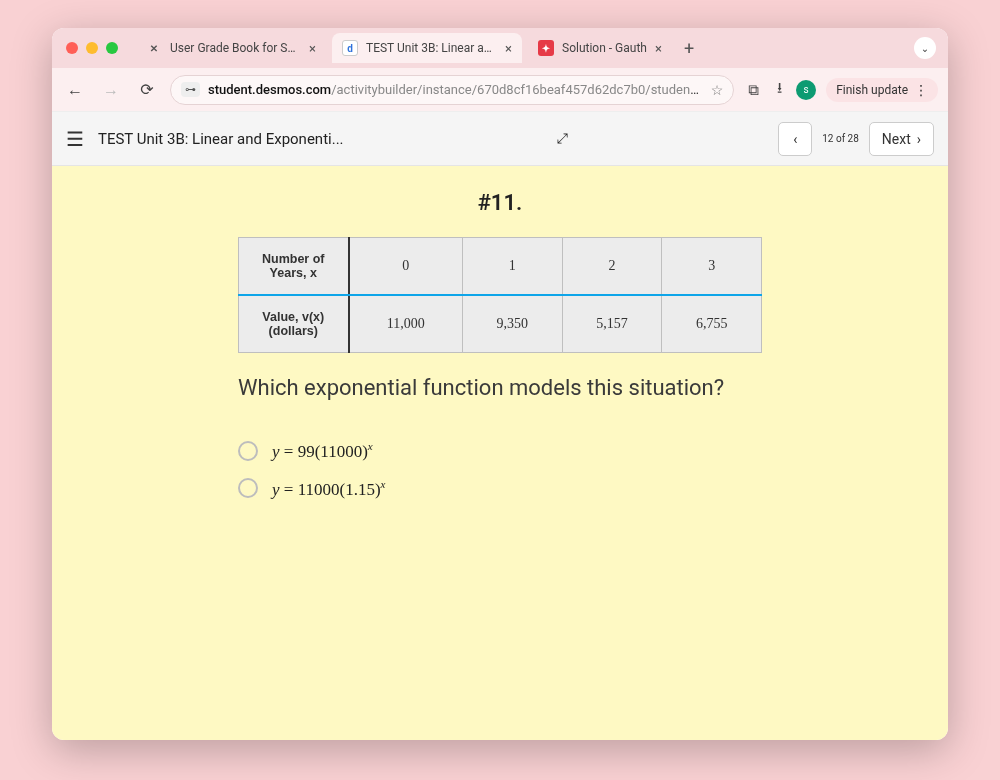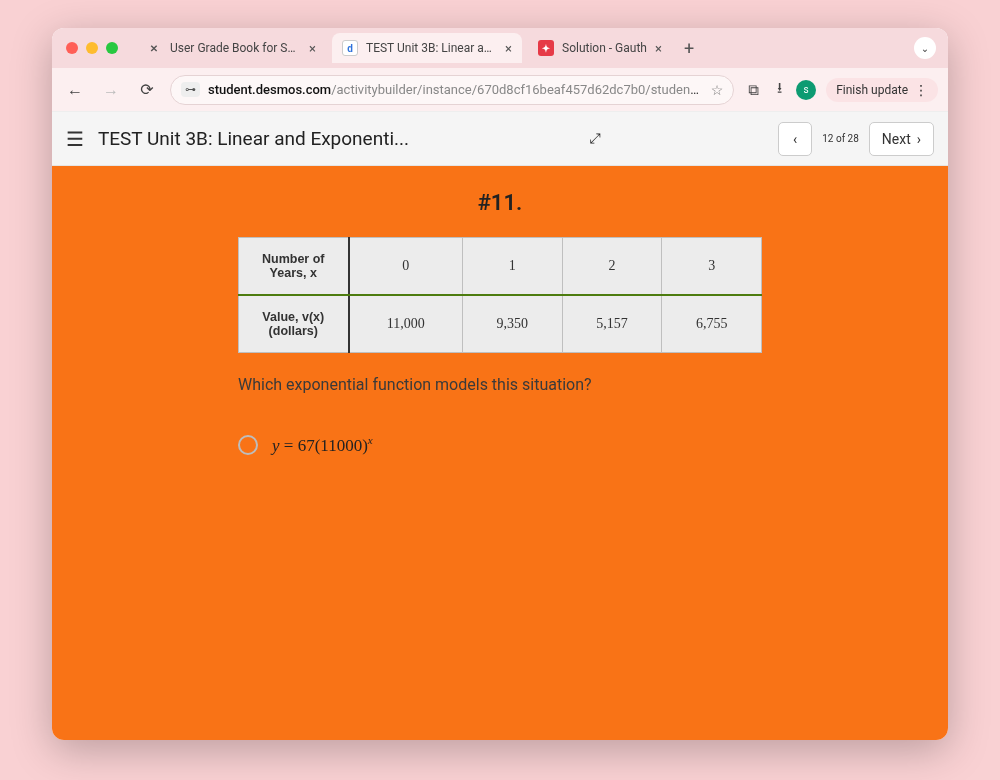--- a/index.html
+++ b/index.html
@@ -81,35 +81,35 @@
   }
   .update-pill .dots{font-size:14px; line-height:1;}
   
   .appbar{
     height:54px; border-bottom:1px solid #e5e5e5;
     display:flex; align-items:center; padding:0 14px; gap:14px;
     background:#f5f5f5;
   }
   .hamburger{font-size:20px; color:#333; cursor:pointer;}
   .titleblock{display:flex; flex-direction:column; flex:0 0 auto;}
-  .titleblock .title{font-size:19px; color:#222;}
+  .titleblock .title{font-size:15px; color:#222;}
   .titleblock .sub{font-size:11px; color:#777;}
   .appbar-spacer{flex:1;}
   .expand-icon{font-size:14px; color:#222; cursor:pointer; padding:0 6px; letter-spacing:-3px;}
   .appbar-right{display:flex; align-items:center; gap:10px;}
   .pagerbtn{
     height:34px; min-width:34px; padding:0 12px;
     border:1px solid #ccc; border-radius:5px; background:#fff;
     display:flex; align-items:center; justify-content:center;
     font-size:14px; color:#333; cursor:pointer; gap:6px;
   }
   .pager-label{font-size:10px; color:#333;}
   
   .content{
-    flex:1; overflow:auto; background:#f97316;
+    flex:1; overflow:auto; background:#fef9c3;
     padding: 24px 0 40px;
   }
   .inner{ max-width:560px; margin:0 auto; }
   h2.qnum{ text-align:center; font-size:22px; font-weight:600; color:#222; margin-bottom:22px;}
   .prompt{ font-size:17px; color:#3a3a3a; line-height:1.5; margin: 0 18px 18px;}
   .prompt .mathit{font-family: 'Times New Roman', serif; font-style:italic;}
   table.data{
     width: calc(100% - 36px); margin: 0 18px 22px;
     border-collapse:collapse;
     font-family: 'Times New Roman', serif;
@@ -124,23 +124,23 @@
     font-weight:normal;
   }
   table.data th{
     font-family: -apple-system, sans-serif;
     font-weight:600;
     font-size:12.5px;
     width:110px;
     border-right:2px solid #333;
   }
   table.data tr:first-child th, table.data tr:first-child td{
-    border-bottom:2px solid #4d7c0f;
-  }
-  .question2{ font-size:16px; color:#3a3a3a; margin: 0 18px 40px;}
+    border-bottom:2px solid #0ea5e9;
+  }
+  .question2{ font-size:22px; color:#3a3a3a; margin: 0 18px 40px;}
   .choices{ margin: 0 18px; display:flex; flex-direction:column; gap:16px;}
   .choice{ display:flex; align-items:center; gap:14px; cursor:pointer;}
   .radio{
     width:20px;height:20px;border:2px solid #bdbdbd;border-radius:50%;flex-shrink:0;
   }
   .mathexpr{
     font-family:'Times New Roman', serif; font-size:17px; color:#222;
   }
   .mathexpr .it{font-style:italic;}
   .mathexpr sup{font-size:11px;}
@@ -234,20 +234,26 @@
           <td>5,157</td>
           <td>6,755</td>
         </tr>
       </tbody>
         </table>
       <p class="question2">Which exponential function models this situation?</p>
       <div class="choices">
         <div class="choice">
           <span class="radio"></span>
           <span class="mathexpr">
-            <span class="it">y</span> = <span>67</span>(<span>11000</span>)<sup class="it">x</sup>
+            <span class="it">y</span> = <span>99</span>(<span>11000</span>)<sup class="it">x</sup>
+          </span>
+        </div>
+        <div class="choice">
+          <span class="radio"></span>
+          <span class="mathexpr">
+            <span class="it">y</span> = <span>11000</span>(<span>1.15</span>)<sup class="it">x</sup>
           </span>
         </div>
       </div>
     </div>
   </div>
 
 </div>
 
 </body></html>

